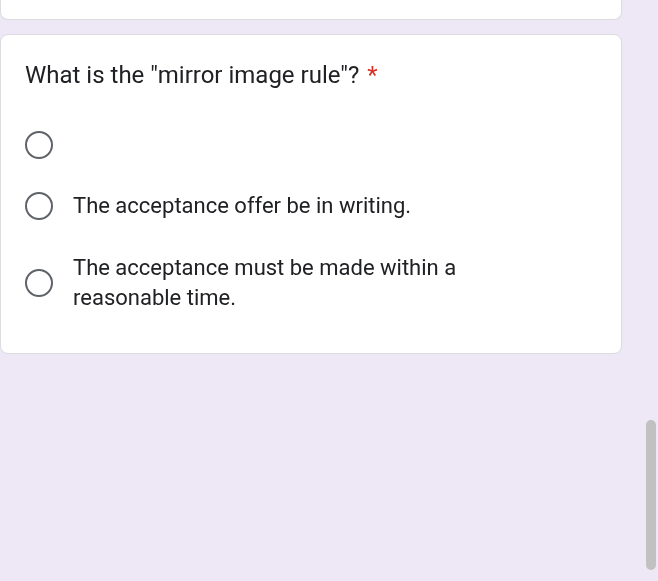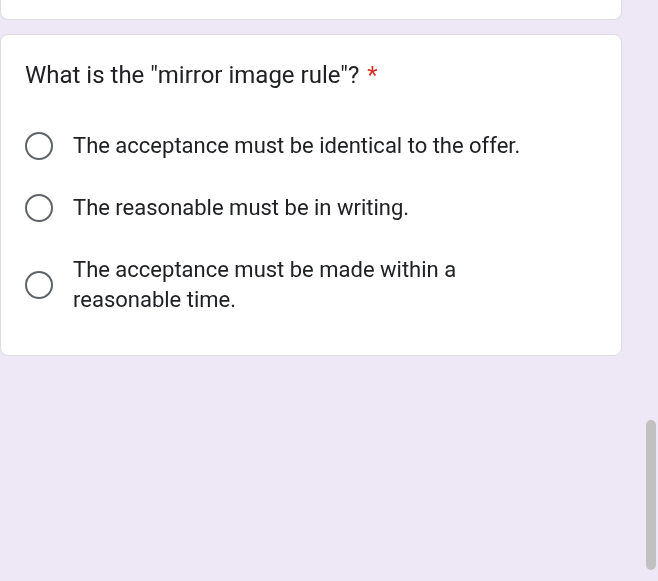--- a/index.html
+++ b/index.html
@@ -88,25 +88,24 @@
 
 <div class="card">
   <div>
     <span class="question-title">What is the "mirror image rule"?</span>
     <span class="required">*</span>
   </div>
 
   <div class="options">
     <div class="option-row">
       <div class="radio"></div>
-      <div class="option-label">The acceptance must be identical to the offer.</div>
     </div>
     <div class="option-row">
       <div class="radio"></div>
-      <div class="option-label">The reasonable must be in writing.</div>
+      <div class="option-label">The acceptance offer be in writing.</div>
     </div>
     <div class="option-row">
       <div class="radio"></div>
       <div class="option-label">The acceptance must be made within a reasonable time.</div>
     </div>
   </div>
 </div>
 
 <div class="scrollbar"></div>
 

